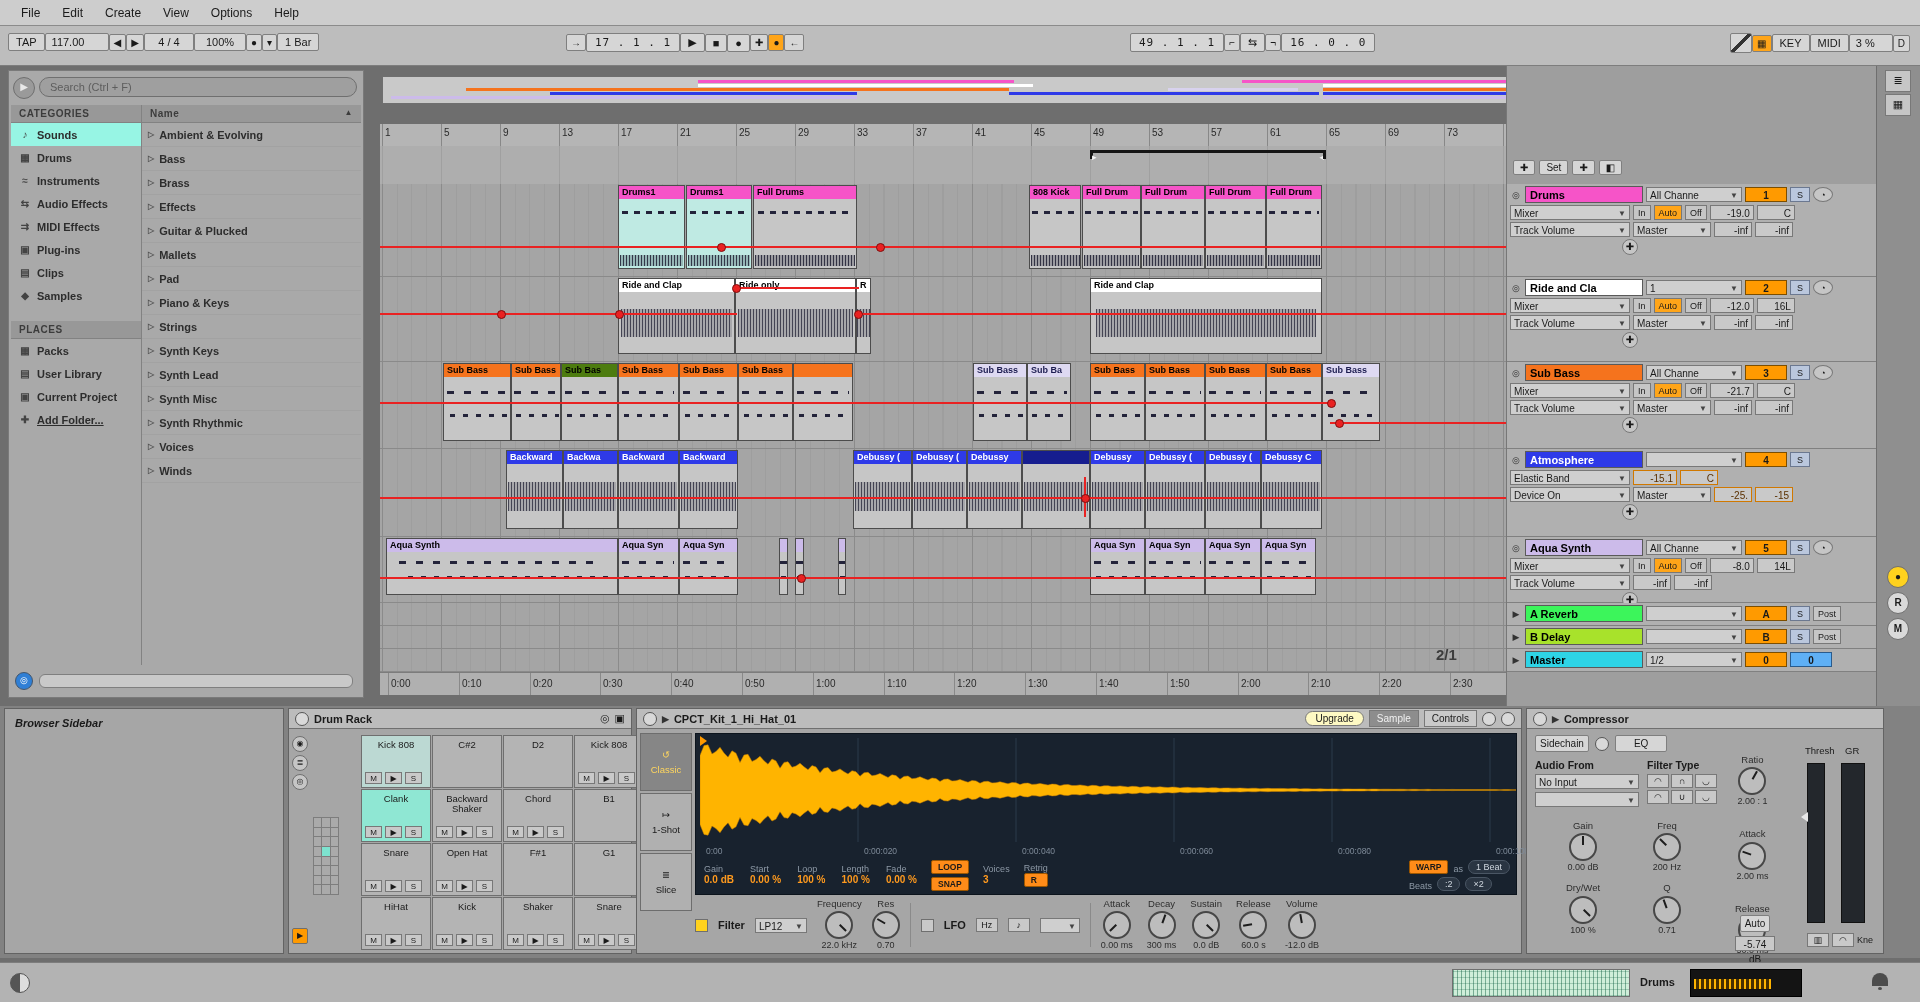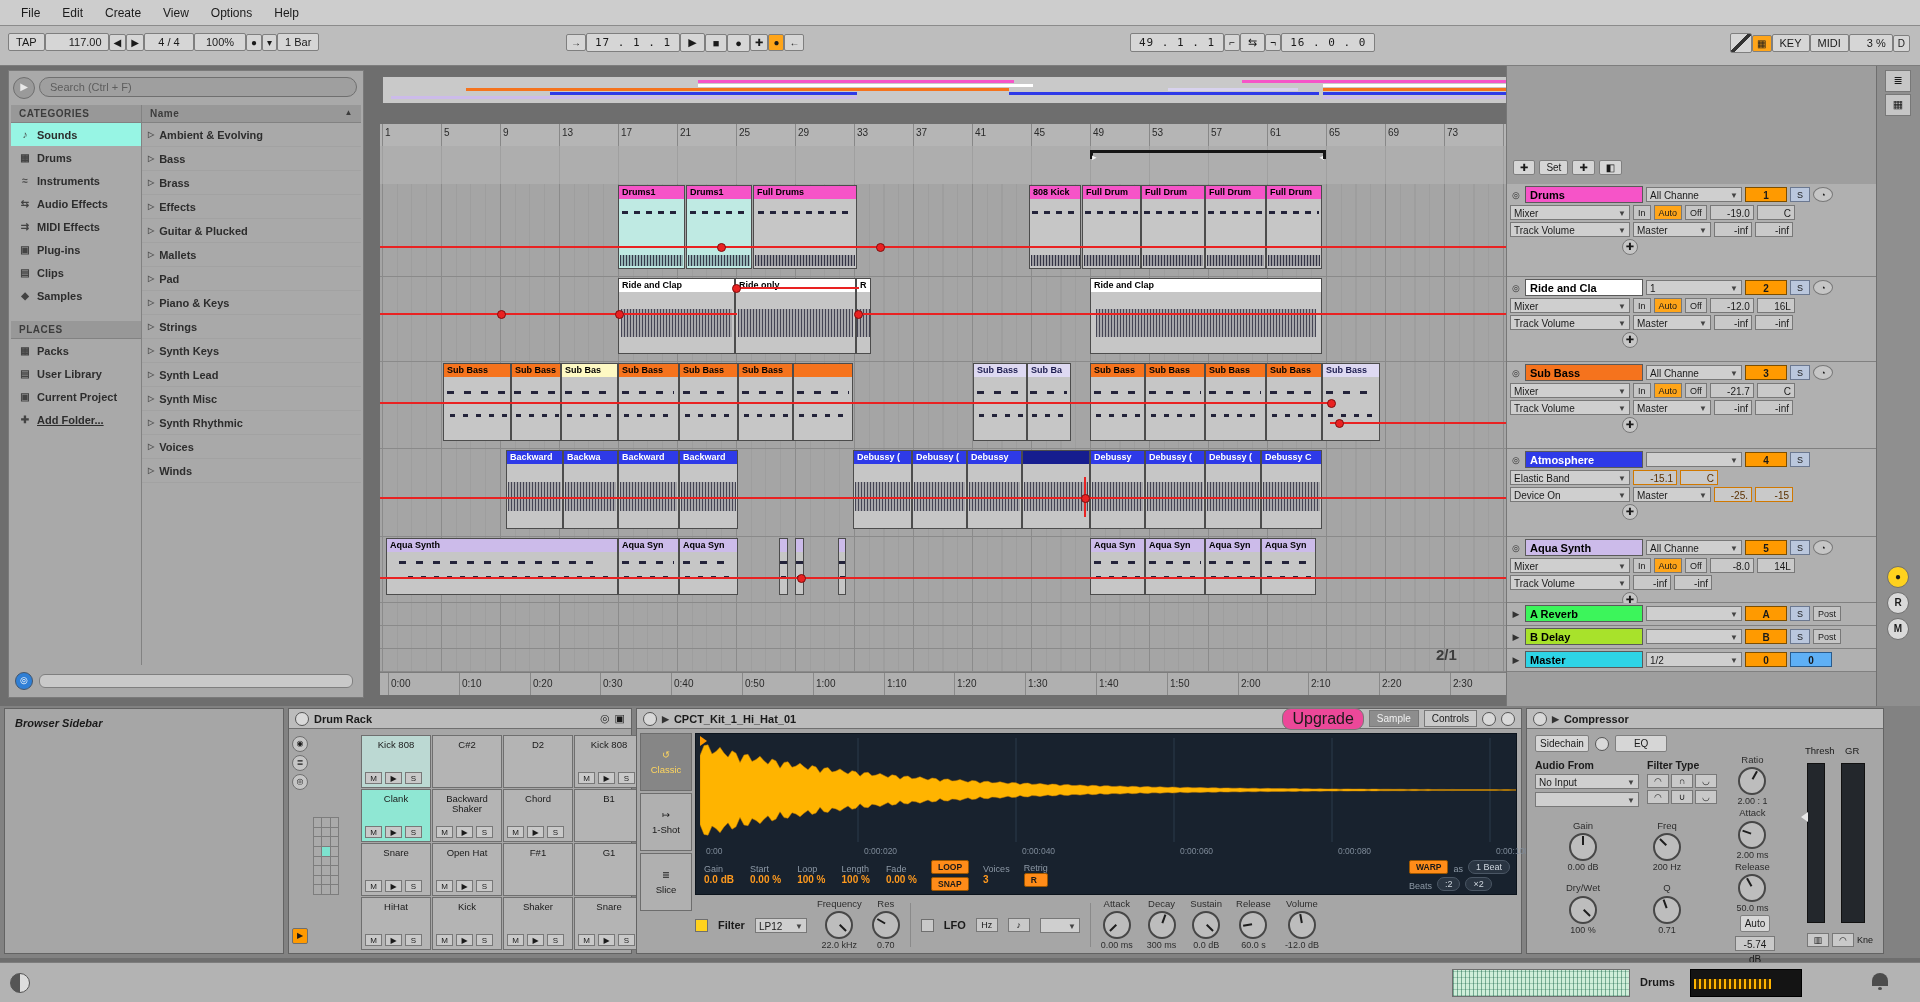--- a/index.html
+++ b/index.html
@@ -6,21 +6,21 @@
   body{width:1920px;height:1002px;background:#6e6e6e;font-family:"Liberation Sans",sans-serif;font-size:11px;color:#1a1a1a;overflow:hidden;position:relative;-webkit-font-smoothing:antialiased;}
   .abs{position:absolute;}
   
   #menu-bar{left:0;top:0;width:1920px;height:26px;background:#cdcdcd;border-bottom:1px solid #8b8b8b;display:flex;align-items:center;padding-left:10px;box-sizing:border-box;}
   .menu-item{padding:0 11px;font-size:12px;cursor:default;}
   #transport{left:0;top:26px;width:1920px;height:40px;background:#bdbdbd;border-bottom:1px solid #7d7d7d;box-sizing:border-box;}
   .tgroup{position:absolute;top:7px;display:flex;align-items:center;gap:0;}
   .btn{background:#d6d6d6;border:1px solid #7f7f7f;border-radius:2px;padding:2px 7px;font-size:11px;color:#1a1a1a;text-align:center;}
   .btn.sm{padding:2px 4px;font-size:10px;}
   .btn.on{background:#ffa519;}
-  .valbox{background:#d6d6d6;border:1px solid #7f7f7f;border-radius:2px;padding:2px 6px;font-size:11px;text-align:right;}
+  .valbox{background:#d6d6d6;border:1px solid #7f7f7f;border-radius:2px;padding:2px 6px;font-size:11px;text-align:left;}
   .posbox{font-family:"DejaVu Sans Mono",monospace;font-size:11px;letter-spacing:1px;background:#d6d6d6;border:1px solid #7f7f7f;border-radius:2px;padding:2px 8px;}
   .draw-icon-box{width:20px;height:18px;background:#d6d6d6;border:1px solid #7f7f7f;border-radius:2px;background-image:linear-gradient(135deg,transparent 44%,#333 44%,#333 56%,transparent 56%);}
   
   #browser{left:8px;top:70px;width:356px;height:628px;background:#a9a9a9;border:1px solid #7a7a7a;box-sizing:border-box;}
   #preview-btn{left:4px;top:6px;width:20px;height:20px;border-radius:50%;background:#9a9a9a;border:1px solid #6f6f6f;color:#e8e8e8;text-align:center;line-height:18px;font-size:10px;}
   #search-input{left:30px;top:6px;width:318px;height:20px;background:#9f9f9f;border:1px solid #6f6f6f;border-radius:10px;box-sizing:border-box;padding:0 10px;font-size:11px;color:#333;font-family:"Liberation Sans",sans-serif;}
   #search-input::placeholder{color:#5d5d5d;}
   .side-head{background:#989898;color:#3c3c3c;font-weight:bold;font-size:10px;letter-spacing:.5px;padding:3px 8px;border-bottom:1px solid #828282;}
   #cat-col{left:2px;top:34px;width:130px;height:560px;border-right:1px solid #828282;}
   .cat-item{display:flex;align-items:center;gap:6px;height:23px;padding-left:8px;font-size:11px;font-weight:bold;color:#2d2d2d;}
@@ -104,21 +104,21 @@
   #minibank i{background:#aaa;display:block;}
   #minibank i.on{background:#7de3cf;}
   #pads{position:absolute;left:56px;top:26px;display:grid;grid-template-columns:repeat(4,70px);grid-template-rows:repeat(4,53px);gap:1px;padding-left:16px;}
   .pad{position:relative;background:#b4b4b4;border:1px solid #6f6f6f;box-sizing:border-box;}
   .pad .pnm{font-size:9.5px;text-align:center;padding-top:4px;line-height:1.1;overflow:hidden;height:24px;}
   .pad .pb{position:absolute;left:3px;bottom:3px;display:flex;gap:3px;}
   .pbtn{width:17px;height:12px;font-size:8px;line-height:12px;text-align:center;background:#c9c9c9;border:1px solid #787878;box-sizing:border-box;}
   
   #sampler{left:636px;width:886px;}
   #sampler .dtitle .pill{margin-left:auto;}
-  .pill{background:#ec4899;border:1px solid #787878;border-radius:9px;padding:1px 9px;font-size:16px;font-weight:normal;}
+  .pill{background:#fef9c3;border:1px solid #787878;border-radius:9px;padding:1px 9px;font-size:10px;font-weight:normal;}
   .tabbtn{background:#c9c9c9;border:1px solid #787878;padding:2px 7px;font-size:10px;font-weight:normal;}
   .tabbtn.on{background:#8d8d8d;color:#f0f0f0;}
   #modes{position:absolute;left:3px;top:24px;width:52px;}
   .mode{height:58px;border:1px solid #6d6d6d;background:#b0b0b0;margin-bottom:2px;display:flex;flex-direction:column;align-items:center;justify-content:center;gap:4px;font-size:9.5px;box-sizing:border-box;}
   .mode.sel{background:#868686;color:#ffd65e;}
   #wavearea{position:absolute;left:58px;top:24px;right:4px;height:162px;background:#18222e;border:1px solid #0c141d;box-sizing:border-box;}
   #wavesvg{position:absolute;left:4px;top:4px;}
   .wtime{position:absolute;top:112px;font-size:8.5px;color:#7f8b99;}
   #playhead{position:absolute;left:4px;top:2px;width:0;height:0;border-left:7px solid #ff9a00;border-top:5px solid transparent;border-bottom:5px solid transparent;}
   #sfoot{position:absolute;left:8px;right:6px;bottom:3px;height:32px;display:flex;align-items:center;gap:14px;}
@@ -448,21 +448,21 @@
       <div class="lane" style="height: 87px;">
         <div class="clip" style="left: 63px; width: 68px;">
           <div class="chead" style="background: rgb(245, 115, 29); color: rgb(0, 0, 0);">Sub Bass</div>
           <div class="cbody midi"></div>
         </div>
         <div class="clip" style="left: 131px; width: 50px;">
           <div class="chead" style="background: rgb(245, 115, 29); color: rgb(0, 0, 0);">Sub Bass</div>
           <div class="cbody midi"></div>
         </div>
         <div class="clip" style="left: 181px; width: 57px;">
-          <div class="chead" style="background: #fef9c3; color: rgb(0, 0, 0);">Sub Bas</div>
+          <div class="chead" style="background: #4d7c0f; color: rgb(0, 0, 0);">Sub Bas</div>
           <div class="cbody midi"></div>
         </div>
         <div class="clip" style="left: 238px; width: 61px;">
           <div class="chead" style="background: rgb(245, 115, 29); color: rgb(0, 0, 0);">Sub Bass</div>
           <div class="cbody midi"></div>
         </div>
         <div class="clip" style="left: 299px; width: 59px;">
           <div class="chead" style="background: rgb(245, 115, 29); color: rgb(0, 0, 0);">Sub Bass</div>
           <div class="cbody midi"></div>
         </div>
@@ -1172,21 +1172,21 @@
             <span class="kv">100 %</span>
           </div>
           <div class="kgroup">
             <span class="kl">Q</span>
             <div class="knob">
               <i style="transform: rotate(-20deg);"></i>
             </div>
             <span class="kv">0.71</span>
           </div>
         </div>
-      <div id="comp-knobs-right" class="abs" style="left:208px;top:26px;display:flex;flex-direction:column;gap:1px;align-items:center;">
+      <div id="comp-knobs-right" class="abs" style="left:208px;top:26px;display:flex;flex-direction:column;gap:22px;align-items:center;">
           <div class="kgroup">
             <span class="kl">Ratio</span>
             <div class="knob">
               <i style="transform: rotate(30deg);"></i>
             </div>
             <span class="kv">2.00 : 1</span>
           </div>
           <div class="kgroup">
             <span class="kl">Attack</span>
             <div class="knob">

